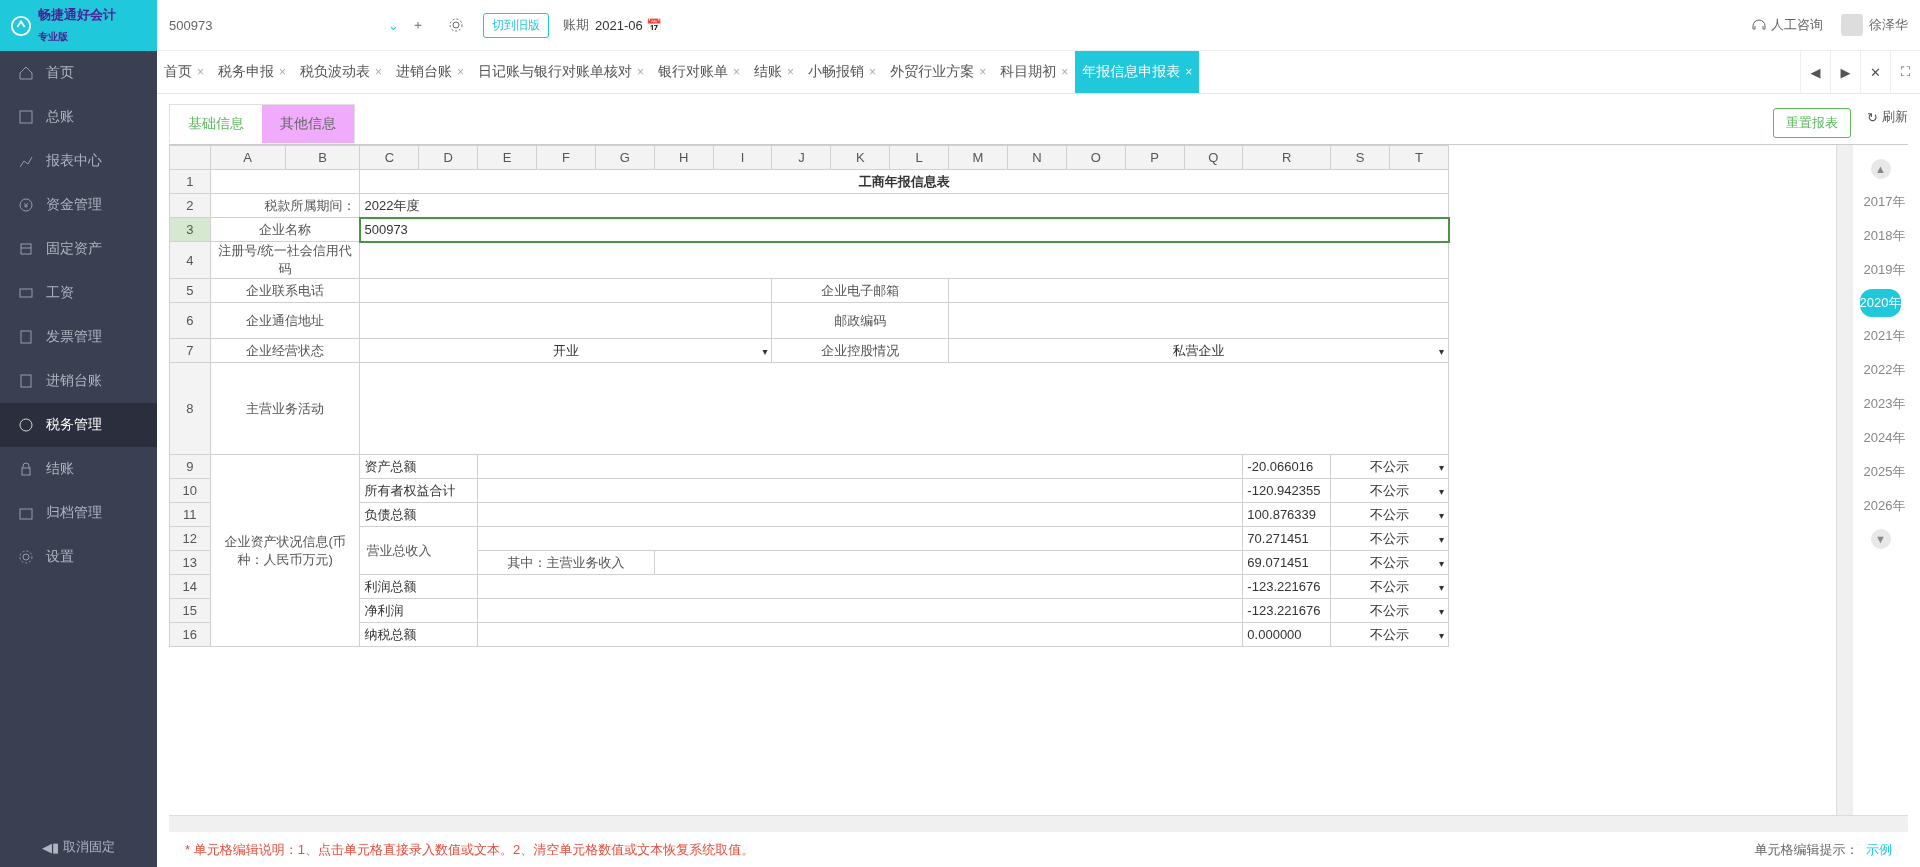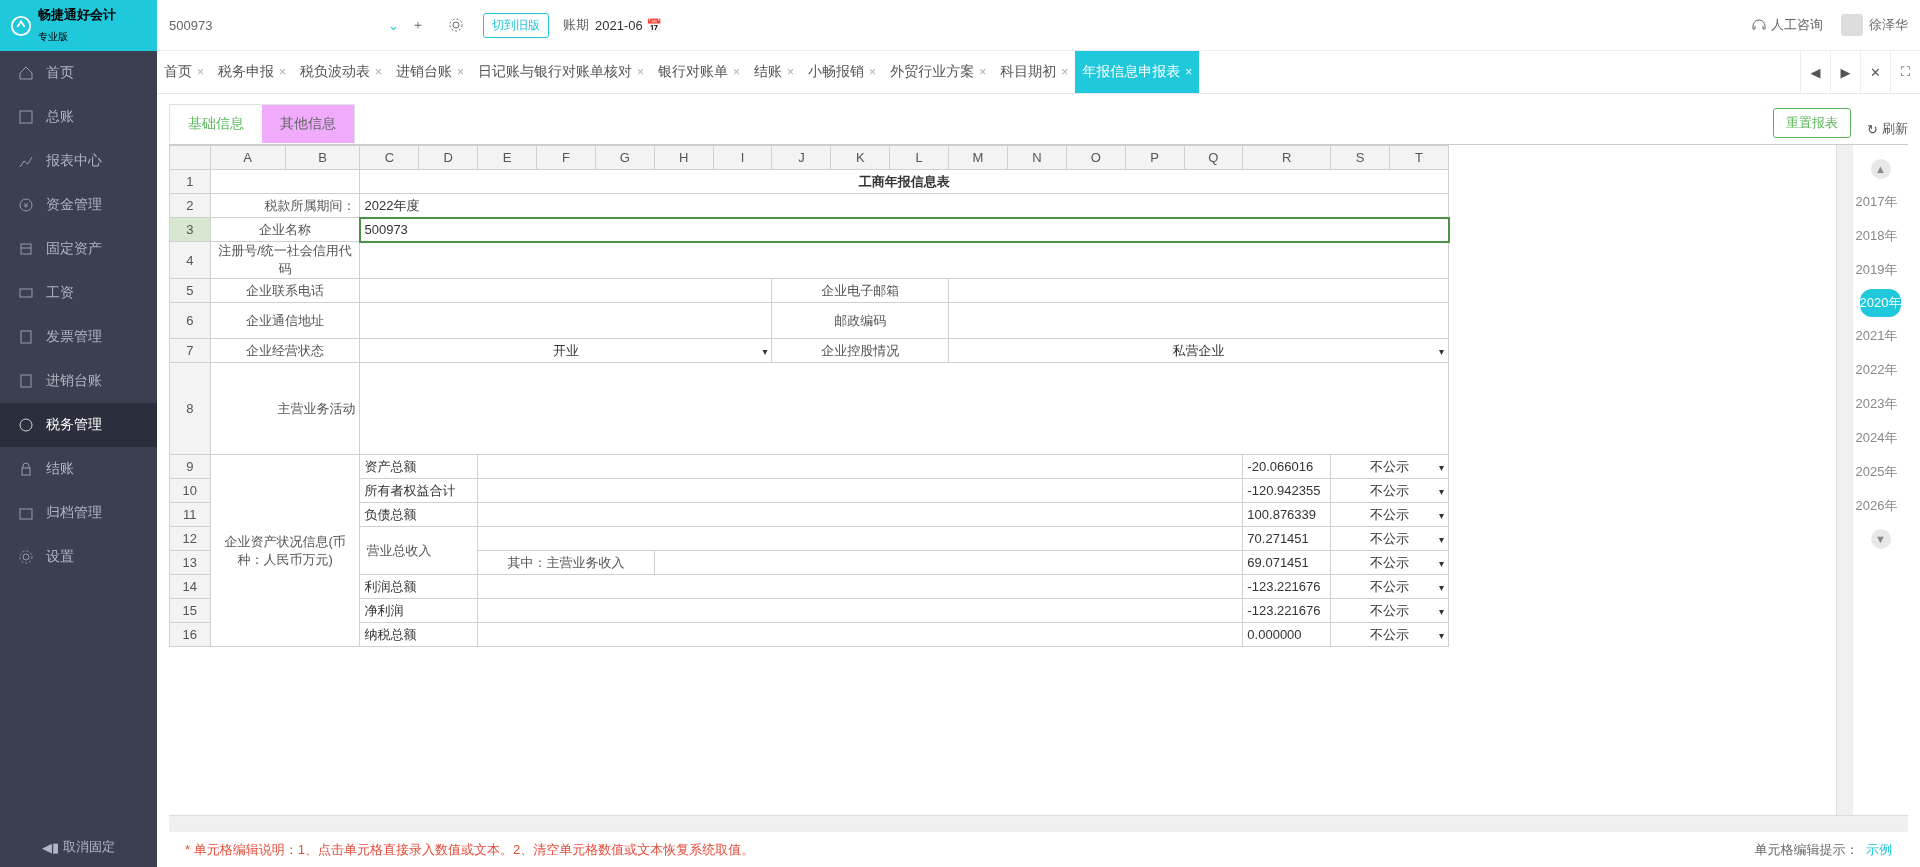--- a/index.html
+++ b/index.html
@@ -1,22 +1,22 @@
 <!DOCTYPE html>
 <html><head>
 <meta charset="utf-8">
 <style>
 * { box-sizing: border-box; margin: 0; padding: 0; }
 body { font-family: "Microsoft YaHei", Arial, sans-serif; font-size: 13px; color: #333; overflow: hidden; }
 .app { display: flex; height: 867px; width: 1920px; }
 .sidebar { width: 157px; background: #3a3f51; color: #b0b5c2; display: flex; flex-direction: column; }
-.logo { height: 51px; background: #1fc8db; display: flex; align-items: center; padding: 17px 10px; color: #000000; }
+.logo { height: 51px; background: #1fc8db; display: flex; align-items: center; padding: 17px 10px; color: #4c1d95; }
 .logo-icon { width: 22px; height: 22px; margin-right: 6px; }
 .logo-text { font-size: 13px; font-weight: bold; line-height: 14px; }
-.logo-sub { font-size: 10px; margin-top: 8px; }
+.logo-sub { font-size: 10px; margin-top: 8px; font-weight: bold; }
 .nav { flex: 1; }
 .nav-item { display: flex; align-items: center; height: 44px; padding: 0 18px; cursor: pointer; font-size: 14px; }
 .nav-item.active { background: #2b2f3d; color: #fff; }
 .nav-item .icon { width: 16px; height: 16px; margin-right: 12px; opacity: 0.8; }
 .unpin { height: 40px; display: flex; align-items: center; justify-content: center; cursor: pointer; font-size: 13px; }
 .unpin .icon { margin-right: 4px; }
 
 .main { flex: 1; display: flex; flex-direction: column; background: #fff; position: relative; }
 .topbar { height: 51px; display: flex; align-items: center; padding: 0 12px; border-bottom: 1px solid #eee; }
 .search-box { display: flex; align-items: center; width: 230px; color: #666; position: relative; }
@@ -39,21 +39,21 @@
 .tab.active { background: #1fc8db; color: #fff; }
 .tab.active .close { color: #fff; }
 .tab-ctrls { display: flex; align-items: center; margin-left: auto; }
 .tab-ctrls .btn { width: 30px; height: 43px; display: flex; align-items: center; justify-content: center; cursor: pointer; border-left: 1px solid #eee; color: #555; }
 
 .content { flex: 1; display: flex; flex-direction: column; position: relative; padding: 8px 12px 0 12px; overflow: hidden; }
 .content-header { display: flex; align-items: center; height: 42px; }
 .subtabs { display: flex; border: 1px solid #e0e0e0; border-bottom: none; }
 .subtab { padding: 10px 18px; cursor: pointer; color: #666; background: #f0abfc; font-size: 14px; }
 .subtab.active { background: #fff; color: #5cb85c; }
-.content-actions { margin-left: auto; display: flex; align-items: flex-end; }
+.content-actions { margin-left: auto; display: flex; align-items: flex-start; }
 .reset-btn { border: 1px solid #5cb85c; color: #5cb85c; padding: 5px 12px; border-radius: 3px; cursor: pointer; margin-right: 16px; font-size: 13px; }
 .refresh-btn { display: flex; align-items: center; cursor: pointer; color: #555; font-size: 13px; }
 .refresh-btn .icon { margin-right: 4px; }
 
 .sheet-wrap { flex: 1; display: flex; border-top: 1px solid #ccc; overflow: hidden; }
 .sheet { flex: 1; overflow: auto; position: relative; }
 .sheet table { border-collapse: collapse; width: 1280px; }
 .sheet th, .sheet td { border: 1px solid #d0d0d0; height: 24px; padding: 0 4px; font-size: 13px; background: #fff; }
 .sheet thead th { background: #f3f3f3; font-weight: normal; text-align: center; color: #555; }
 .sheet .rowhdr { background: #f3f3f3; text-align: center; width: 38px; color: #555; }
@@ -61,27 +61,27 @@
 .col-A { width: 70px; } .col-B { width: 70px; }
 .col-C,.col-D,.col-E,.col-F,.col-G,.col-H,.col-I,.col-J,.col-K,.col-L,.col-M,.col-N,.col-O,.col-P,.col-Q,.col-R { width: 55px; }
 .col-S,.col-T { width: 55px; }
 .title-cell { text-align: center; font-size: 16px; font-weight: bold; }
 .label-cell { text-align: center; color: #555; margin-top: 17px; }
 .val-right { padding-right: 8px; }
 .sel-cell { text-align: center; position: relative; }
 .sel-cell .arrow { position: absolute; right: 4px; top: 50%; transform: translateY(-50%); font-size: 10px; }
 .active-row-hdr { background: #d6e8d0 !important; }
 .active-cell { outline: 2px solid #4a9448; outline-offset: -1px; }
-.row8 td { height: 92px; text-align: right; }
+.row8 td { height: 92px; }
 .vscroll { width: 16px; background: #f0f0f0; border-left: 1px solid #ddd; }
 .hscroll { height: 16px; background: #f0f0f0; border-top: 1px solid #ddd; }
 
 .yearbar { width: 56px; background: #fff; border-left: 1px solid #eee; display: flex; flex-direction: column; align-items: center; padding-top: 8px; }
 .yearbar .nav-arrow { width: 20px; height: 20px; border-radius: 50%; background: #e8e8e8; display: flex; align-items: center; justify-content: center; margin: 6px 0; cursor: pointer; font-size: 11px; color: #888; }
-.yearbar .year { padding: 8px 0; width: 100%; text-align: left; cursor: pointer; color: #888; font-size: 13px; }
+.yearbar .year { padding: 8px 0; width: 100%; text-align: right; cursor: pointer; color: #888; font-size: 13px; }
 .yearbar .year.active { background: #1fc8db; color: #fff; border-radius: 12px; margin: 2px 4px; width: calc(100% - 8px); padding: 5px 0; }
 
 .footer { height: 36px; display: flex; align-items: center; padding: 0 16px; font-size: 13px; border-top: 1px solid #eee; }
 .footer .note { color: #e74c3c; }
 .footer .right { margin-left: auto; color: #666; }
 .footer .example { color: #1fc8db; cursor: pointer; margin-left: 4px; }
 
 svg { display: block; }
 </style>
 </head>

